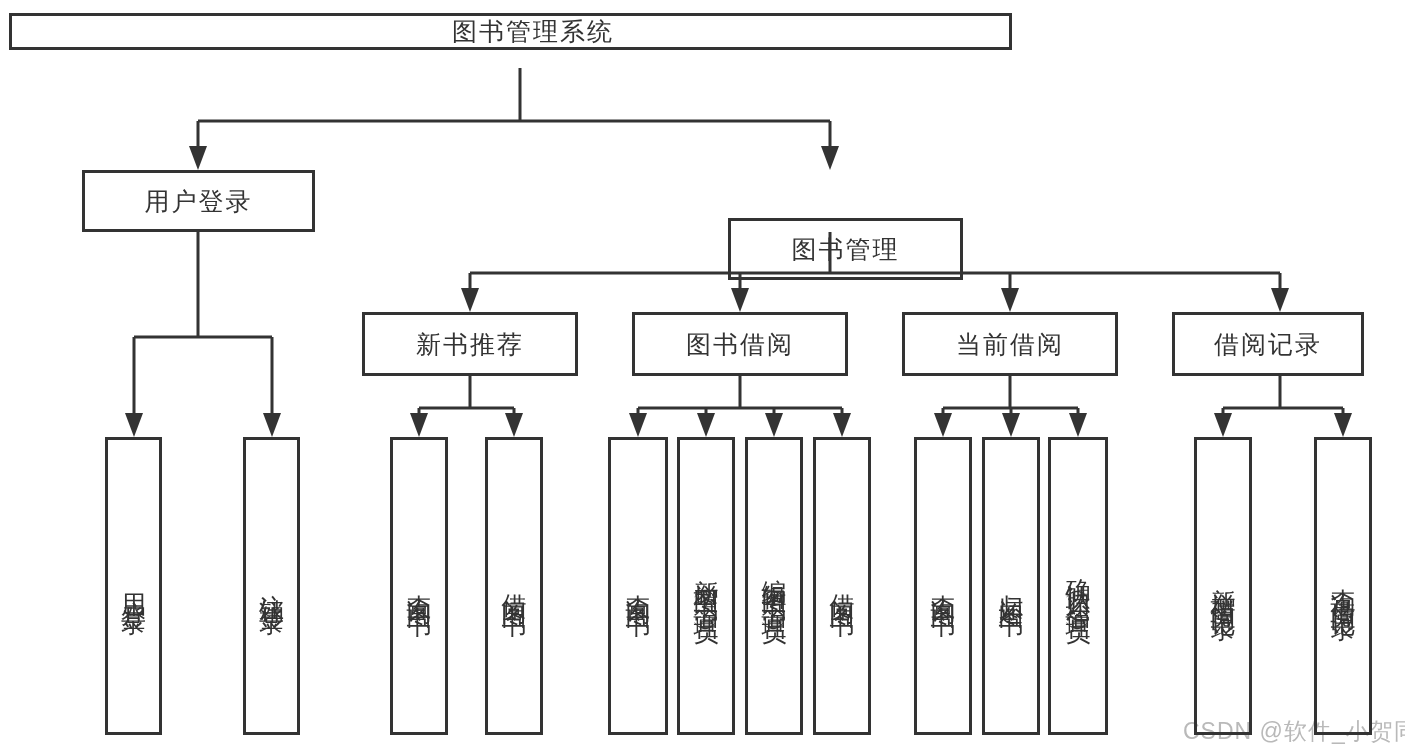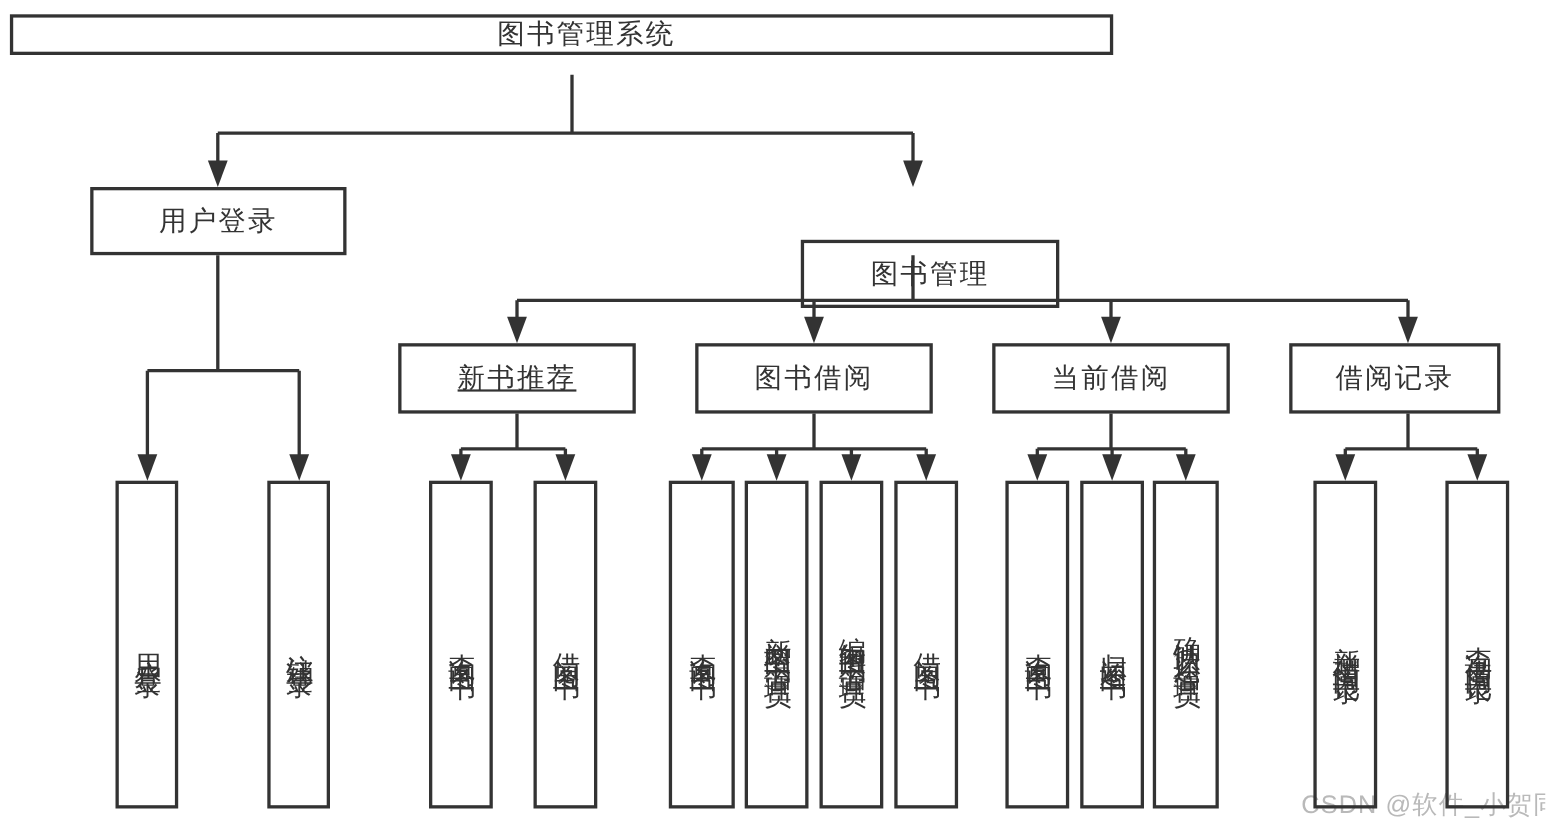--- a/index.html
+++ b/index.html
@@ -56,21 +56,21 @@
     text-orientation: mixed;
     font-size: 25px;
     line-height: 1;
     letter-spacing: 6px;
     white-space: nowrap;
   }
   
   .n-root    { left: 9px;   top: 13px;  width: 1003px; height: 37px; padding-left: 45px; }
   .n-login   { left: 82px;   top: 170px; width: 233px;  height: 62px; }
   .n-mgmt    { left: 728px;  top: 170px; width: 235px;  height: 62px; margin-top: 48px; }
-  .n-newbook { left: 362px;  top: 312px; width: 216px;  height: 64px; text-decoration: underline; }
+  .n-newbook { left: 362px;  top: 312px; width: 216px;  height: 64px; }
   .n-borrow  { left: 632px;  top: 312px; width: 216px;  height: 64px; }
   .n-current { left: 902px;  top: 312px; width: 216px;  height: 64px; }
   .n-records { left: 1172px; top: 312px; width: 192px;  height: 64px; }
   
   .lf-a1 { left: 105px;  width: 57px; }
   .lf-a2 { left: 243px;  width: 57px; }
   .lf-b1 { left: 390px;  width: 58px; }
   .lf-b2 { left: 485px;  width: 58px; }
   .lf-c1 { left: 608px;  width: 60px; }
   .lf-c2 { left: 677px;  width: 58px; }

